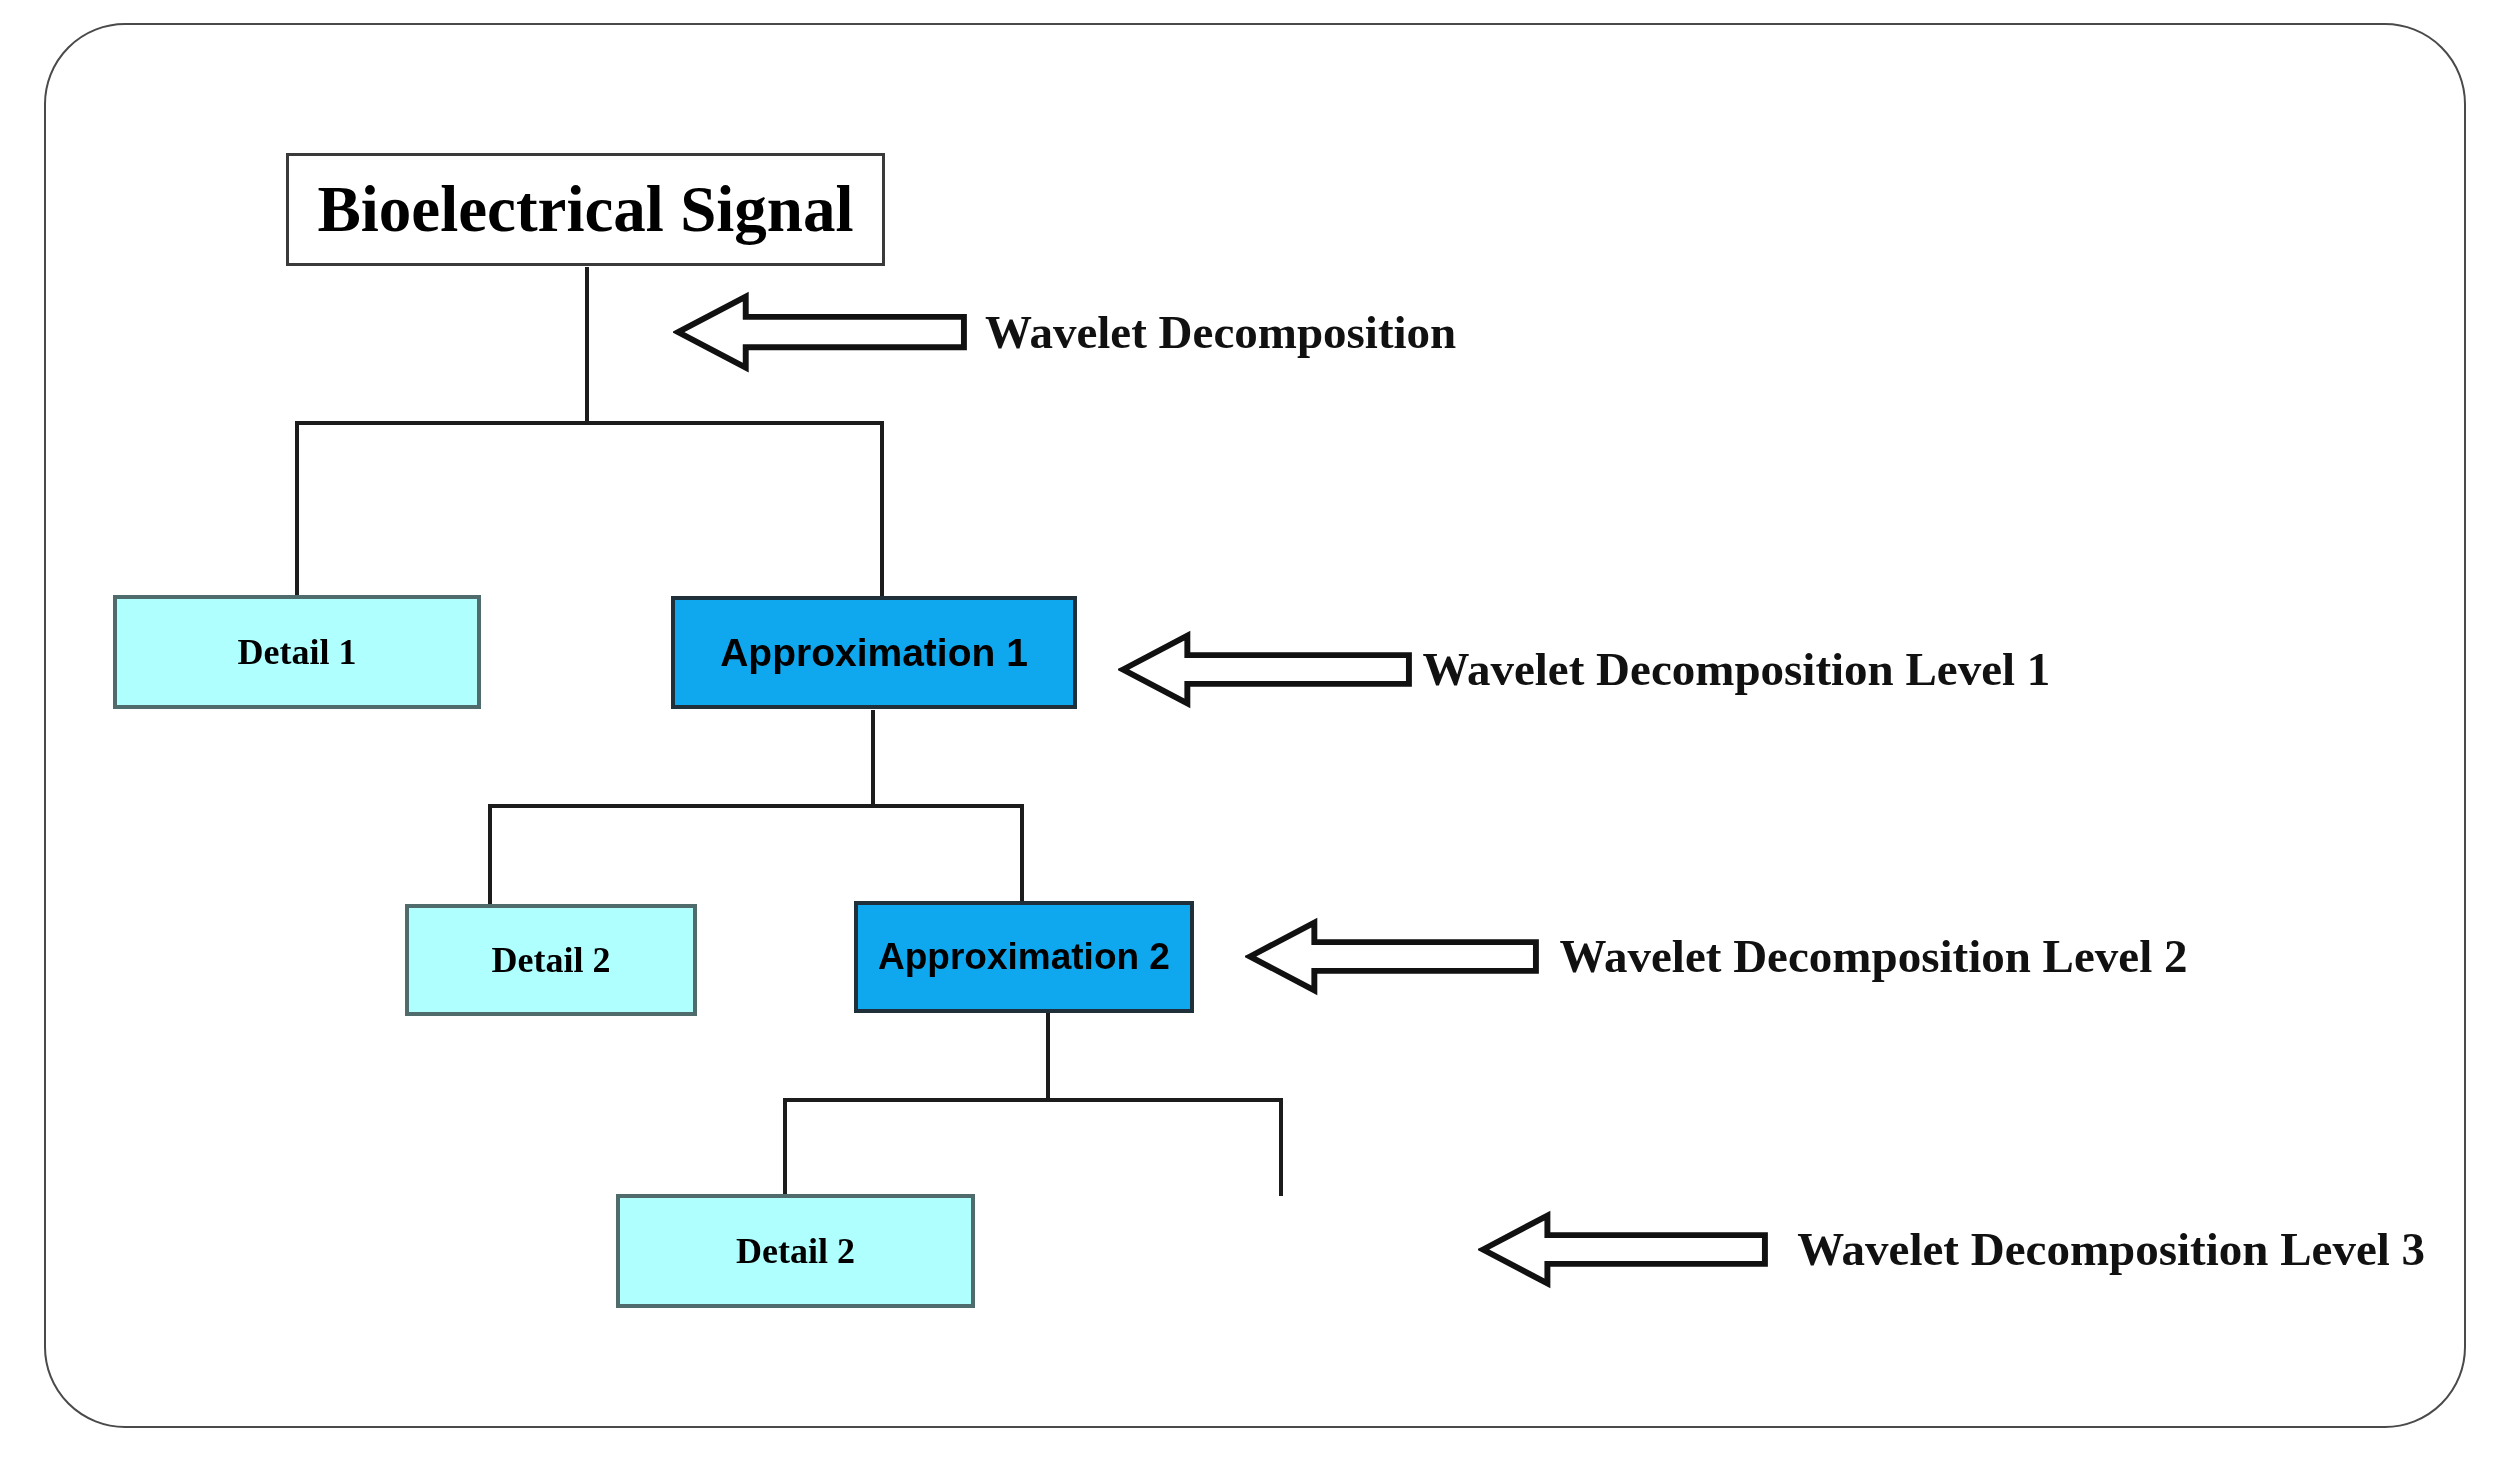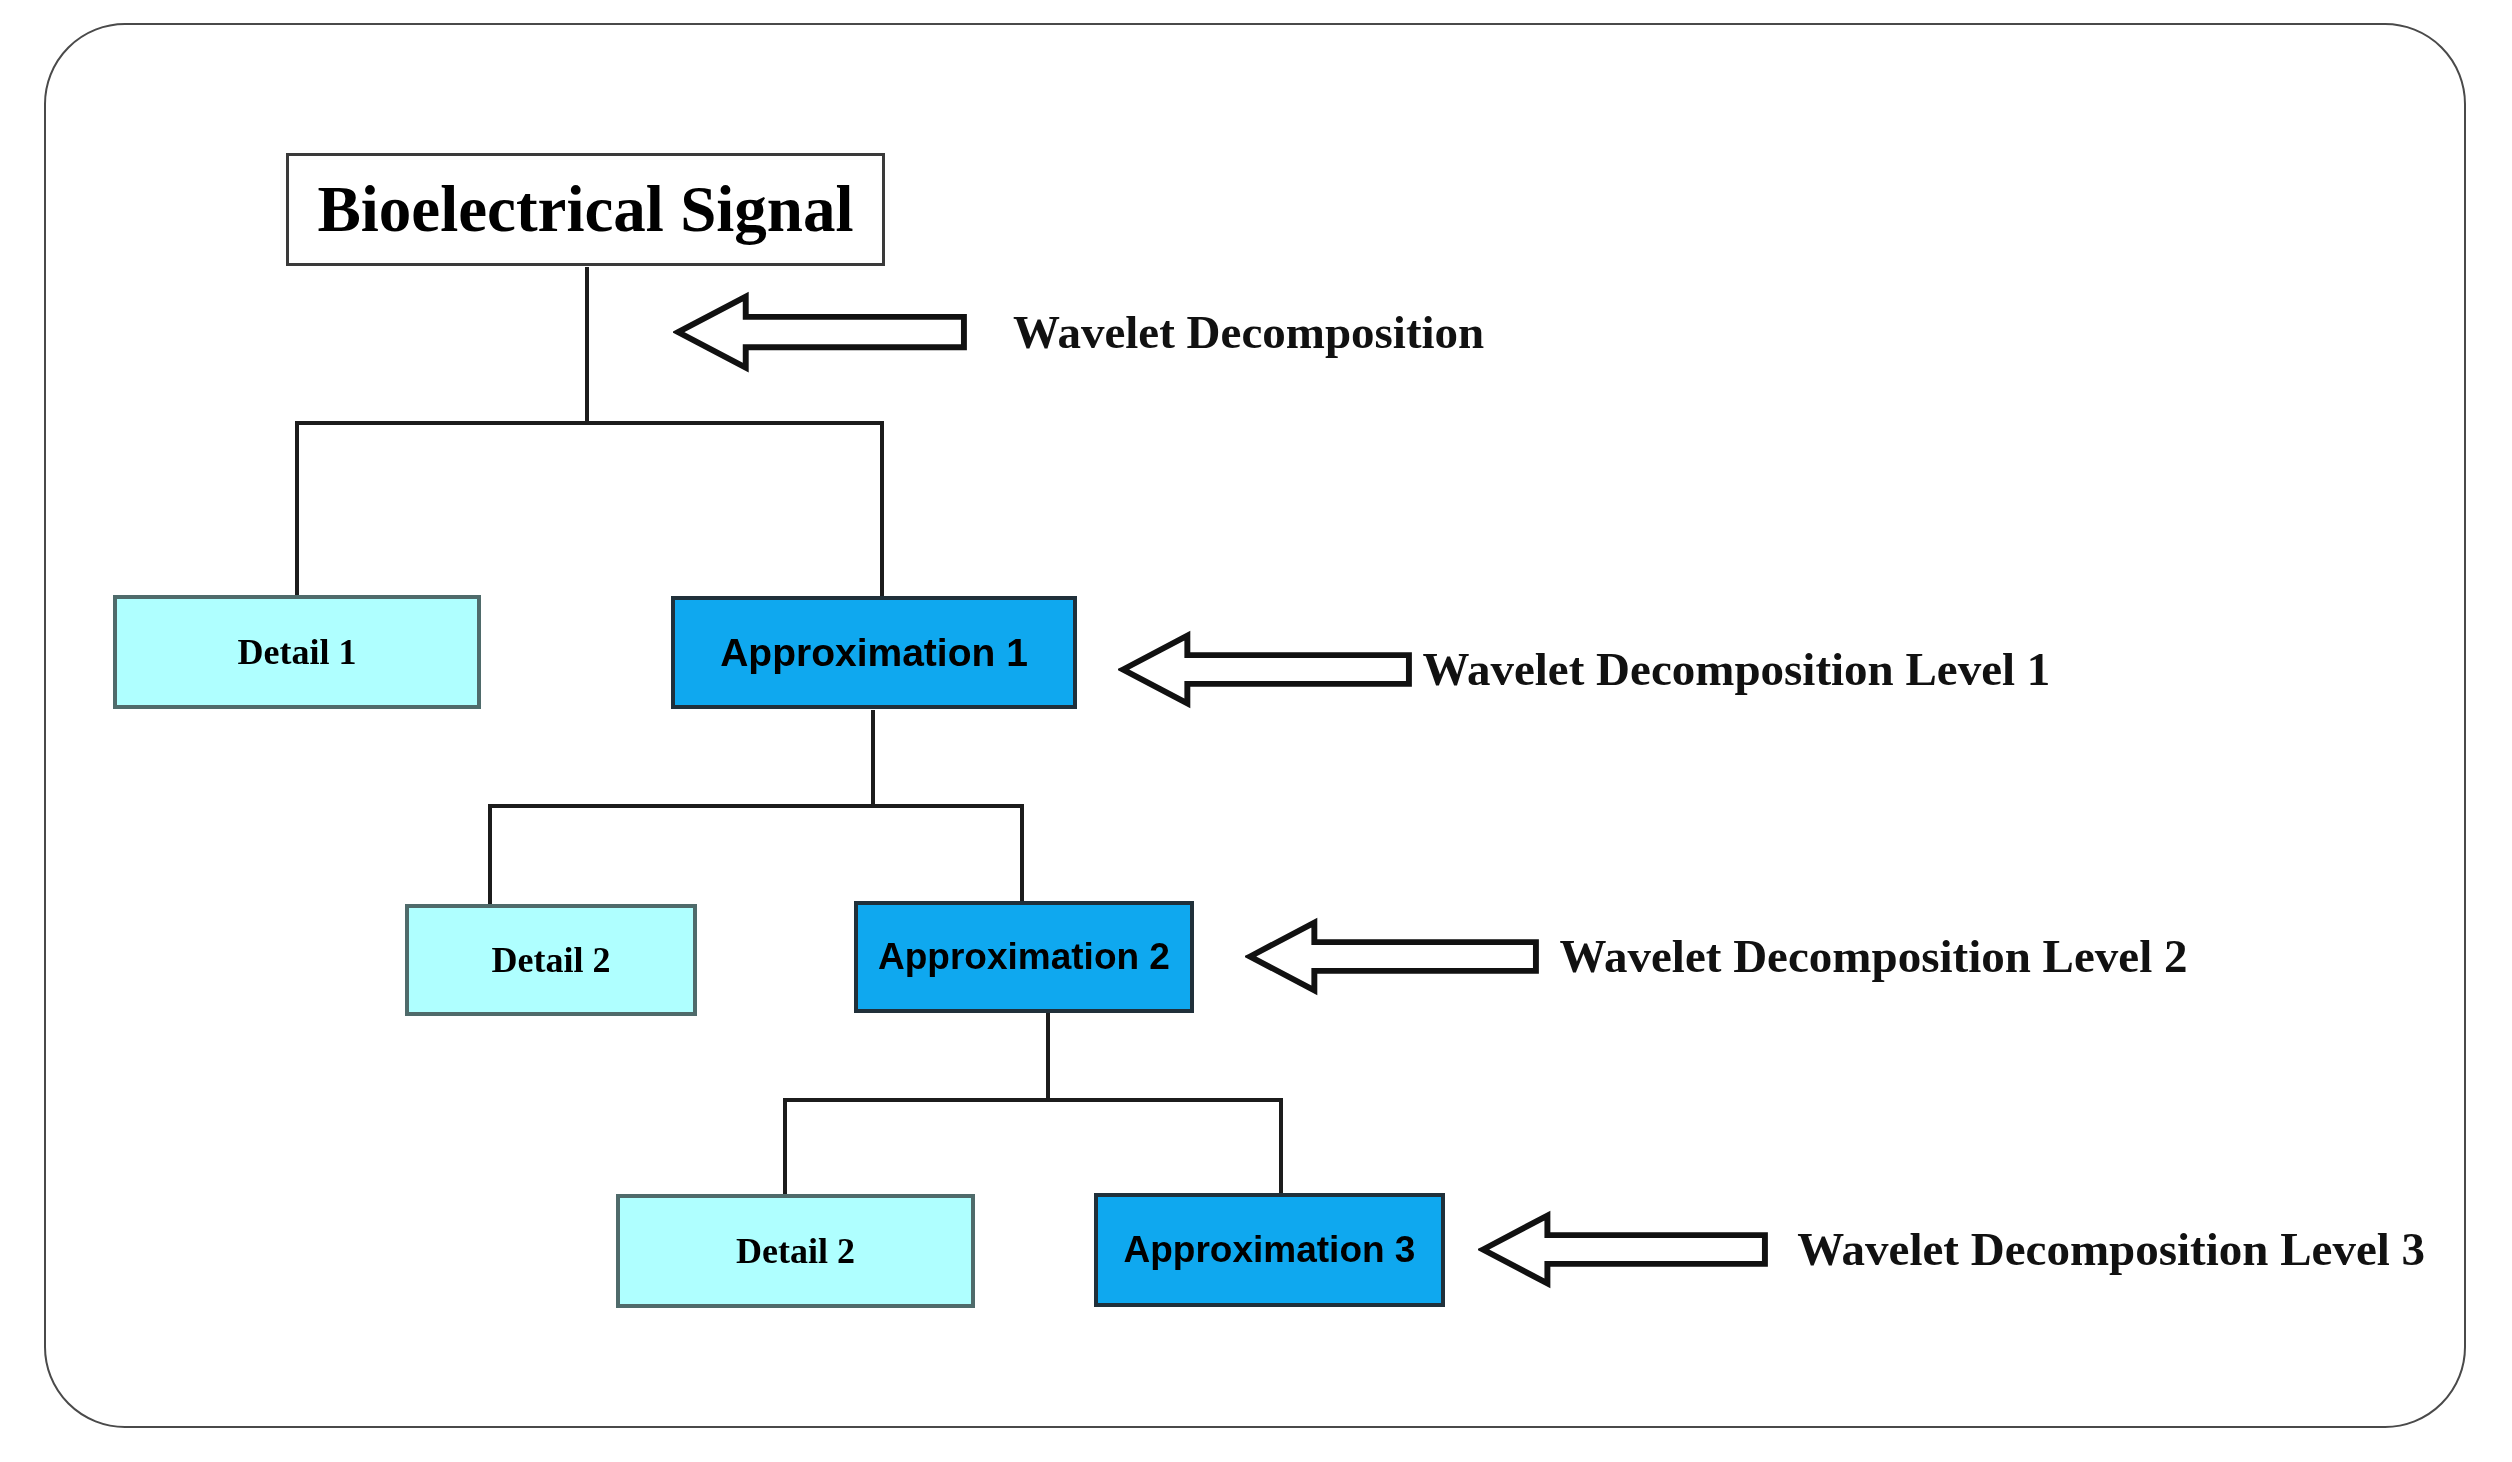--- a/index.html
+++ b/index.html
@@ -129,29 +129,26 @@
 
   <div class="ln ln-v" style="left:1046px; top:1013px; width:4.2px; height:88px;"></div>
   <div class="ln ln-h" style="left:783px; top:1098px; width:500px; height:4.2px;"></div>
   <div class="ln ln-v" style="left:783px; top:1098px; width:4.2px; height:98px;"></div>
   <div class="ln ln-v" style="left:1279px; top:1098px; width:4.2px; height:98px;"></div>
 
   <div class="node node-detail" style="left:616px; top:1194px; width:359px; height:114px; font-size:36px;">
     <span>Detail 2</span>
   </div>
 
-  <div class="node node-approx" style="left:1094px; top:1193px; width:351px; height:114px; font-size:37px;">
-    <span>Approximation 3</span>
-  </div>
 
   <div class="callout" style="left:673px; top:288px;">
     <svg class="arrow" width="296" height="89" viewBox="0 0 350 105">
       <polygon points="6,52 86,10 86,34 344,34 344,70 86,70 86,94" fill="#ffffff" stroke="#111111" stroke-width="7" stroke-linejoin="miter"></polygon>
     </svg>
-    <span class="caption" style="font-size:47px; margin-left:44px;">Wavelet Decomposition</span>
+    <span class="caption" style="font-size:47px; margin-left:16px;">Wavelet Decomposition</span>
   </div>
 
   <div class="callout" style="left:1118px; top:627px;">
     <svg class="arrow" width="296" height="85" viewBox="0 0 350 100">
       <polygon points="6,50 82,10 82,33 344,33 344,67 82,67 82,90" fill="#ffffff" stroke="#111111" stroke-width="7" stroke-linejoin="miter"></polygon>
     </svg>
     <span class="caption" style="font-size:47px; margin-left:8.5px;">Wavelet Decomposition Level 1</span>
   </div>
 
   <div class="callout" style="left:1245px; top:914px;">

